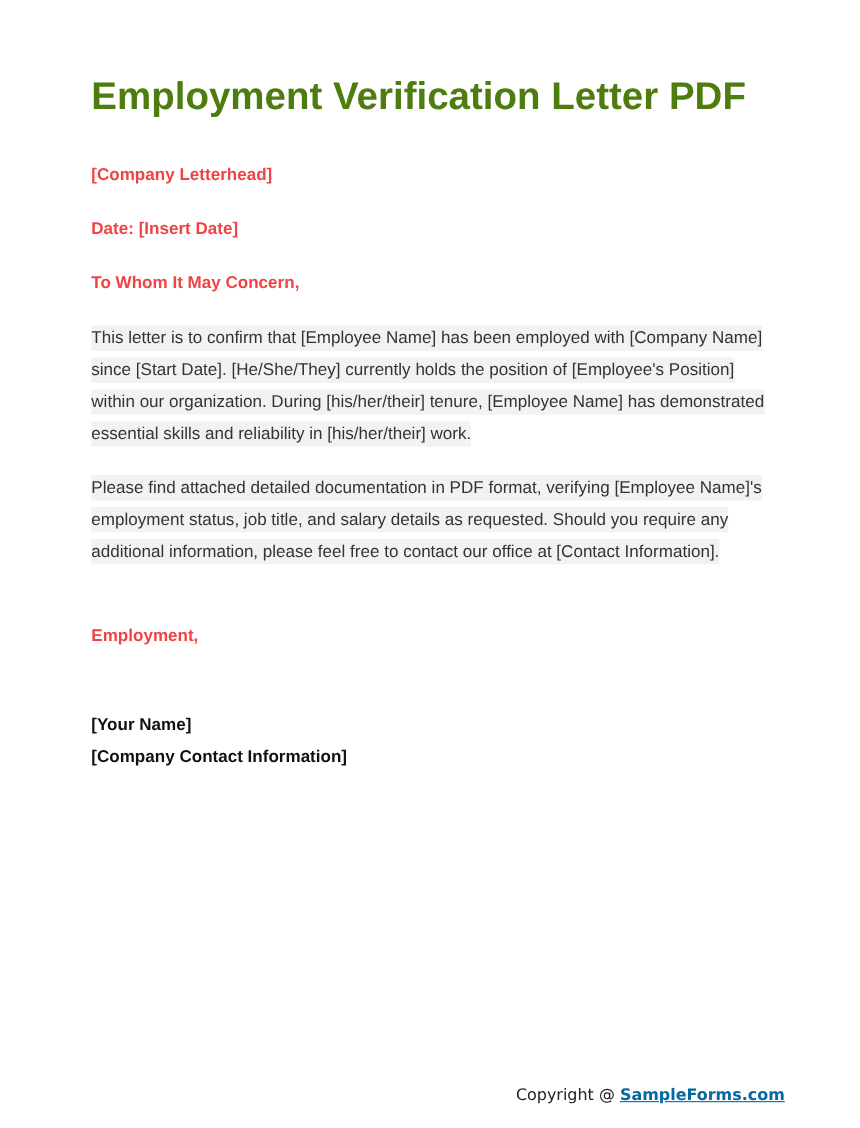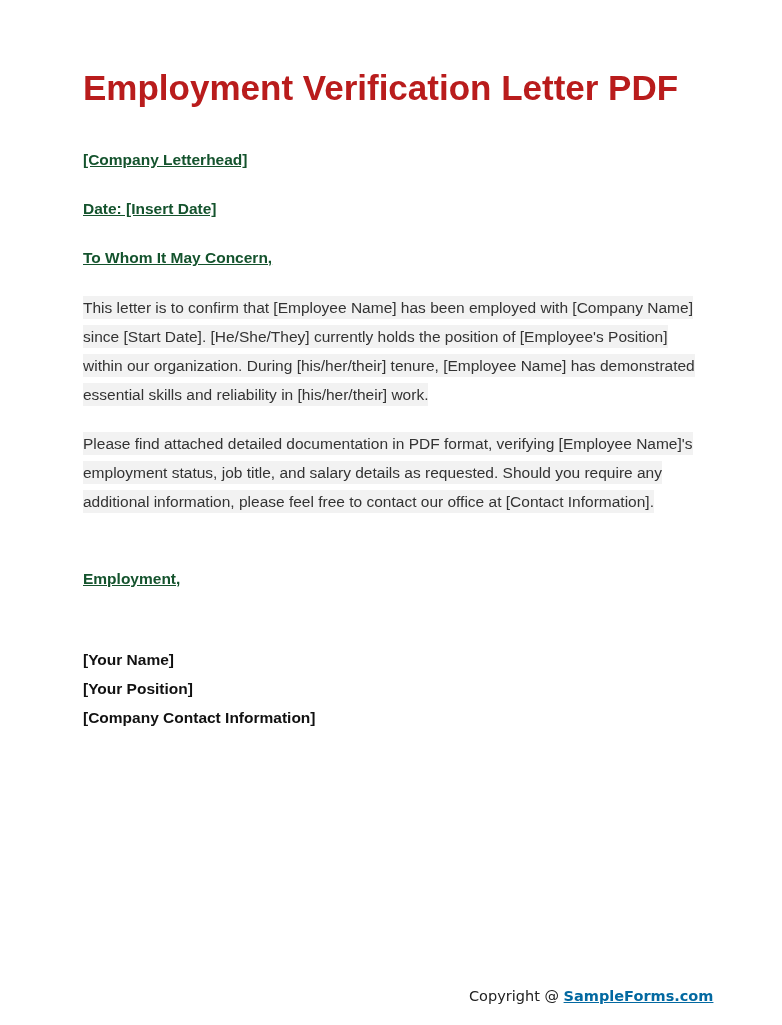--- a/index.html
+++ b/index.html
@@ -1,18 +1,18 @@
 <!DOCTYPE html>
 <html><head>
   <meta charset="utf-8">
   <style>
     html, body { margin: 0; padding: 0; background: #ffffff; }
     body { width: 782px; height: 1025px; position: relative; overflow: hidden; font-family: "Liberation Sans", sans-serif; color: #000; }
-    .title { position: absolute; left: 83px; top: 64px; margin: 0; font-size: 35px; font-weight: bold; color: #b91c1c; line-height: 48px; white-space: nowrap; }
-    .bold-line { position: absolute; left: 83px; margin: 0; font-size: 15.5px; font-weight: bold; color: #14532d; line-height: 20px; white-space: nowrap; text-decoration: underline; }
+    .title { position: absolute; left: 83px; top: 64px; margin: 0; font-size: 35px; font-weight: bold; color: #4d7c0f; line-height: 48px; white-space: nowrap; }
+    .bold-line { position: absolute; left: 83px; margin: 0; font-size: 15.5px; font-weight: bold; color: #ef4444; line-height: 20px; white-space: nowrap; }
     .para { position: absolute; left: 83px; width: 620px; margin: 0; font-size: 15.5px; color: #333; line-height: 29px; }
     .para span.hl { background: #f2f2f2; box-decoration-break: clone; -webkit-box-decoration-break: clone; padding: 3px 0; }
     .sig { position: absolute; left: 83px; margin: 0; font-size: 15.5px; font-weight: bold; color: #111; line-height: 29px; }
     .sig div { white-space: nowrap; }
     .footer { position: absolute; left: 469px; top: 988px; font-size: 14.5px; color: #222; white-space: nowrap; font-family: "DejaVu Sans", sans-serif; }
     .footer a { color: #0369a1; font-weight: bold; text-decoration: underline; }
   </style>
 </head>
 <body>
 
@@ -27,19 +27,18 @@
 </p>
 
 <p class="para" style="top:429px;">
   <span class="hl">Please find attached detailed documentation in PDF format, verifying [Employee Name]'s employment status, job title, and salary details as requested. Should you require any additional information, please feel free to contact our office at [Contact Information].</span>
 </p>
 
 <p class="bold-line" style="top:569px;">Employment,</p>
 
 <div class="sig" style="top:613px;margin-top:32px;">
   <div>[Your Name]</div>
-  <div>[Your Position]</div>
   <div>[Company Contact Information]</div>
 </div>
 
 <div class="footer">
   <span>Copyright @ </span><a>SampleForms.com</a>
 </div>
 
 </body></html>

